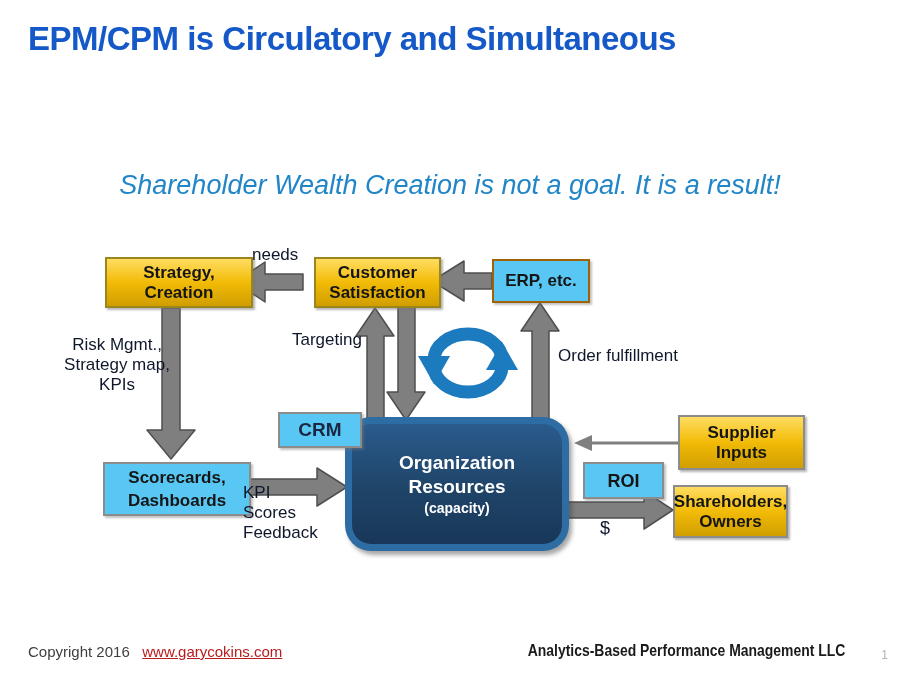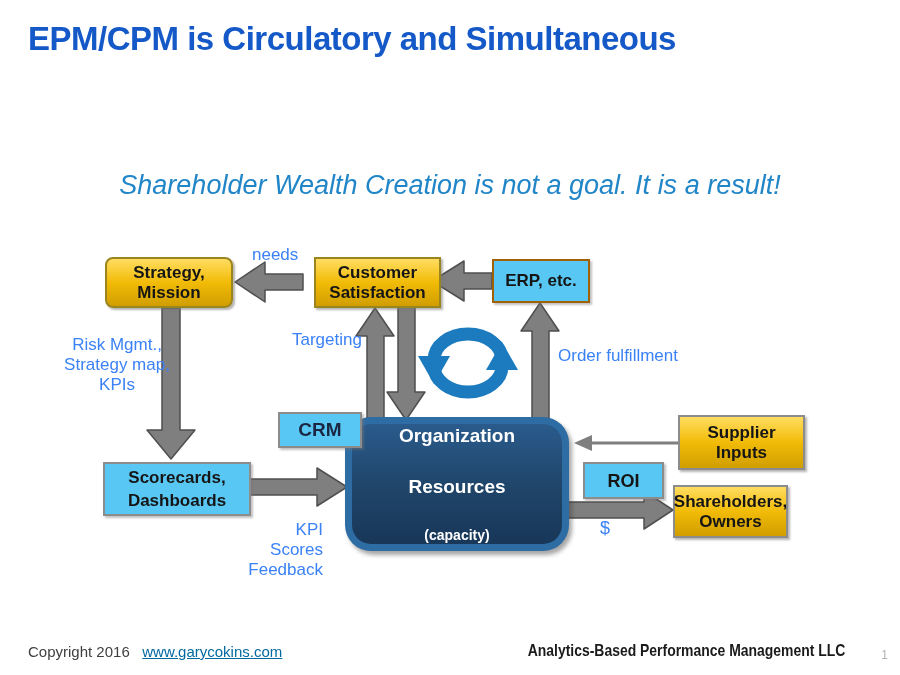--- a/index.html
+++ b/index.html
@@ -23,51 +23,51 @@
     box-sizing:border-box; z-index:3;
   }
   .gold {
     background:linear-gradient(180deg,#FFDD61 0%,#F2BB07 50%,#D09E00 100%);
     box-shadow:2px 2px 2px rgba(120,120,120,.55);
   }
   .border-olive { border:2px solid #9A851F; }
   .border-gray  { border:2px solid #8C8C8C; }
   .lblue { background:#58C7F4; box-shadow:2px 2px 2px rgba(120,120,120,.45); }
   .border-blue { border:2px solid #a16207; }
-  #box-strategy     { left:105px; top:257px; width:128px; height:51px;border-radius:8px; }
+  #box-strategy     { left:105px; top:257px; width:148px; height:51px; }
   #box-customer     { left:314px; top:257px; width:127px; height:51px; }
   #box-erp          { left:492px; top:259px; width:98px;  height:44px; }
   #box-crm          { left:278px; top:368px; width:84px;  height:36px; font-size:19px; color:#1b2742;margin-top:44px; }
   #box-scorecards   { left:103px; top:462px; width:148px; height:54px; line-height:23px;}
   #box-supplier     { left:678px; top:415px; width:127px; height:55px; }
   #box-roi          { left:583px; top:462px; width:81px;  height:37px; font-size:18px; }
   #box-shareholders { left:673px; top:485px; width:115px; height:53px; }
   #box-org-outer {
     left:345px; top:417px; width:224px; height:134px;
     background:#2E6DA4; border-radius:26px; padding:7px; box-sizing:border-box;
     box-shadow:3px 4px 4px rgba(60,60,60,.45); z-index:2;
   }
   #box-org-inner {
     width:100%; height:100%; border-radius:19px;
     background:linear-gradient(180deg,#2A5B8C 0%, #1F4468 55%, #183759 100%);
-    display:flex; flex-direction:column; align-items:center; justify-content:space-between;
+    display:flex; flex-direction:column; align-items:center; justify-content:center;
     color:#ffffff; font-weight:bold;
   }
   #box-org-inner .big { font-size:19px; line-height:24px; }
   #box-org-inner .small { font-size:14px; line-height:18px; }
-  .lbl { position:absolute; color:#3b82f6; font-size:17px; line-height:20px; z-index:4; }
+  .lbl { position:absolute; color:#0f172a; font-size:17px; line-height:20px; z-index:4; }
   #lbl-needs  { left:252px; top:245px; }
   #lbl-targeting { left:292px; top:330px; }
   #lbl-risk   { left:57px; top:335px; width:120px; text-align:center; }
   #lbl-order  { left:558px; top:346px; }
-  #lbl-kpi    { left:243px; top:520px; width:80px; text-align:right; }
+  #lbl-kpi    { left:243px; top:483px; width:80px; text-align:left; }
   #lbl-dollar { left:600px; top:518px; font-size:18px; }
   #arrow-layer { position:absolute; left:0; top:0; z-index:1; }
   #footer-left { left:28px; top:643px; font-size:15px; color:#3f3f3f; z-index:5; }
-  #footer-left a { color:#0369a1; text-decoration:underline; cursor:pointer; }
+  #footer-left a { color:#b91c1c; text-decoration:underline; cursor:pointer; }
   #footer-brand {
     right:55px; top:641px; font-size:17px; font-weight:bold; color:#1a1a1a;
     transform:scaleX(0.82); transform-origin:right center; white-space:nowrap; z-index:5;
   }
   #page-num { right:12px; top:648px; font-size:12px; color:#b3b3b3; z-index:5; }
 </style>
 </head>
 <body>
 
 <div id="slide">
@@ -93,21 +93,21 @@
     <g stroke="#1B7BBE" stroke-width="13" fill="none">
       <path d="M 502 360 A 34 26 0 0 0 434 360"></path>
       <path d="M 434 366 A 34 26 0 0 0 502 366"></path>
       <polygon points="418,356 450,356 434,384" fill="#1B7BBE" stroke="none"></polygon>
       <polygon points="486,370 518,370 502,342" fill="#1B7BBE" stroke="none"></polygon>
     </g>
   </svg>
 
   <div id="box-strategy" class="box gold border-olive">
     <span>Strategy,</span>
-    <span>Mission</span>
+    <span>Creation</span>
   </div>
 
   <div id="box-customer" class="box gold border-olive">
     <span>Customer</span>
     <span>Satisfaction</span>
   </div>
 
   <div id="box-erp" class="box lblue border-blue">
     <span>ERP, etc.</span>
   </div>

